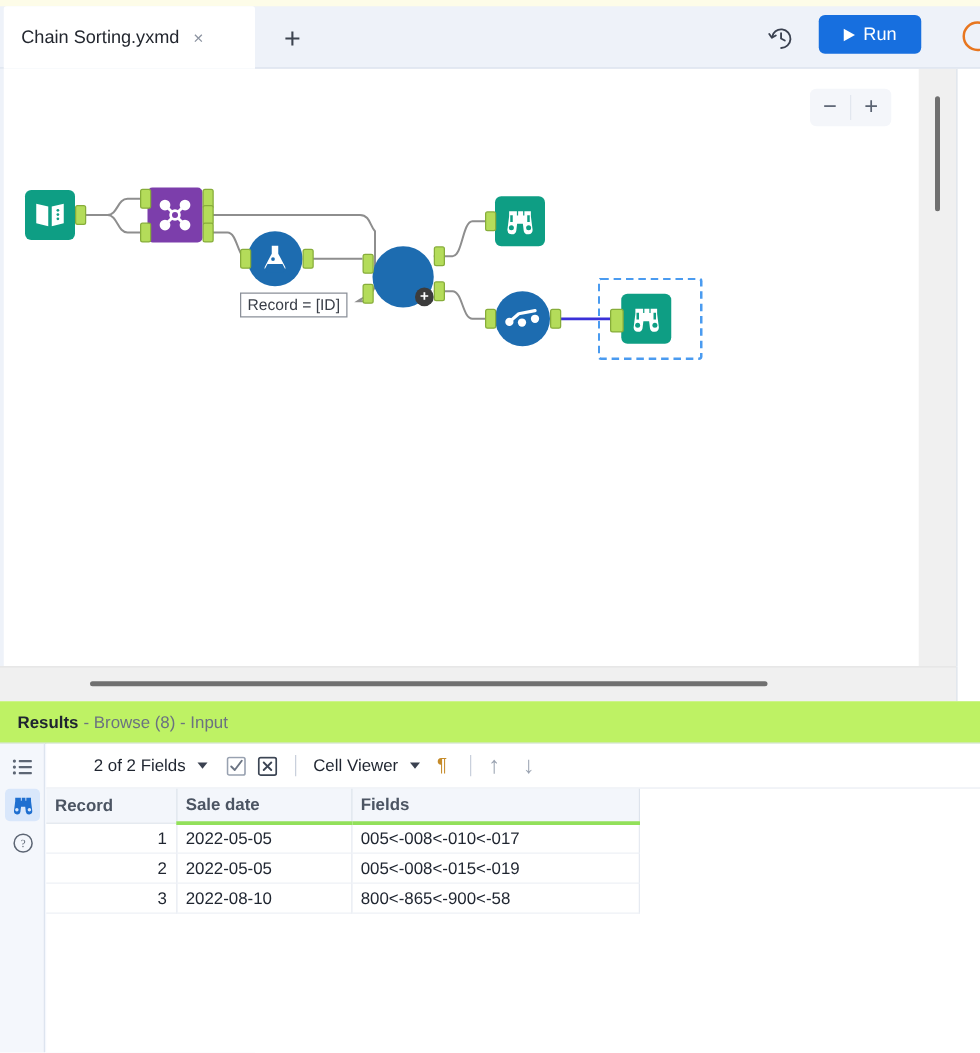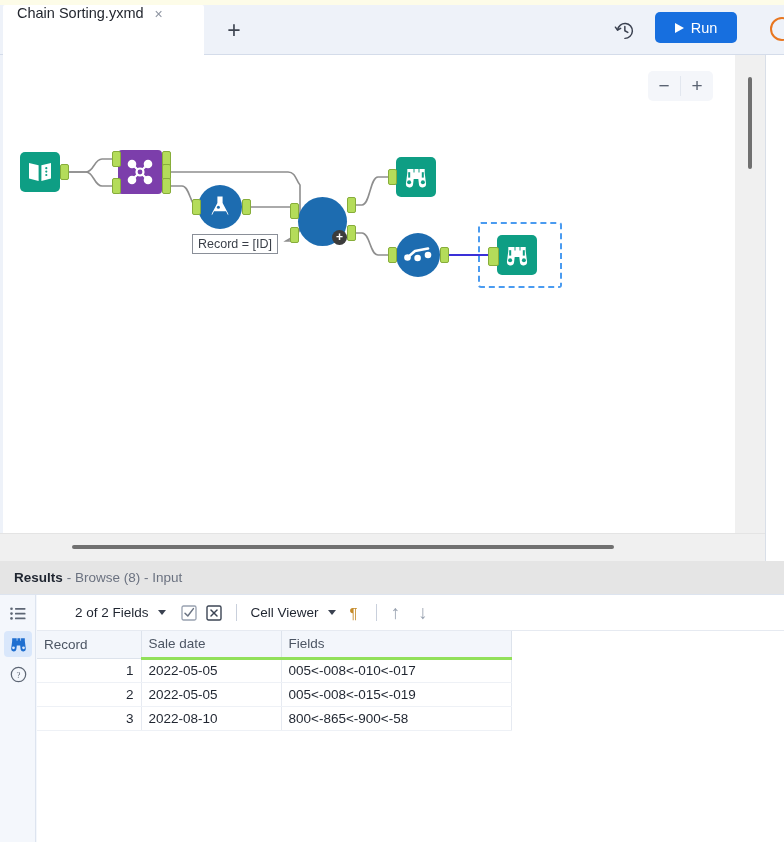--- a/index.html
+++ b/index.html
@@ -17,21 +17,21 @@
     background: #eef2f9;
     border-bottom: 1px solid #d4dcea;
   }
   .topbar-strip {
     position: absolute; left: 0; top: 0; width: 784px; height: 5px;
     background: #fdfce8;
   }
   .tab-active {
     position: absolute; left: 3px; top: 5px; width: 201px; height: 50px;
     background: #ffffff;
-    display: flex; padding: 0 10px 0 14px;
+    display: flex; align-items: center; padding: 0 10px 0 14px;
     border-top-left-radius: 2px; border-top-right-radius: 2px;
   }
   .tab-label {
     font-size: 14.5px; color: #23272f; white-space: nowrap;
   }
   .tab-close {
     margin-left: 8px; font-size: 14px; color: #8d94a1; cursor: pointer;
     line-height: 1; padding: 2px 3px;
   }
   .tab-new {
@@ -139,21 +139,21 @@
   }
 
   
   .results {
     position: absolute; left: 0; top: 561px; width: 784px; height: 281px;
     background: #f4f7fc;
   }
   .results-title {
     position: absolute; left: 0; top: 0; width: 784px; height: 34px;
     display: flex; align-items: center; padding-left: 14px;
-    border-bottom: 1px solid #dde4ef; background: #e5e5e5;
+    border-bottom: 1px solid #dde4ef; background: #bef264;
   }
   .rt-bold { font-size: 13.5px; color: #1f2530; font-weight: bold; }
   .rt-sub { font-size: 13.5px; color: #6b7280; margin-left: 4px; }
 
   .rail {
     position: absolute; left: 0; top: 34px; width: 36px; height: 247px;
     background: #f4f7fc; border-right: 1px solid #dde4ef;
   }
   .rail-btn {
     position: absolute; left: 4px; width: 28px; height: 26px;
@@ -176,21 +176,21 @@
   .tb-divider { width: 1px; height: 17px; background: #c9d0dc; margin: 0 5px; }
   .tb-icon-btn { display: flex; align-items: center; justify-content: center; cursor: pointer; }
 
   .grid-area {
     position: absolute; left: 37px; top: 70px; width: 747px; height: 211px;
     background: #ffffff;
   }
   table.datagrid { border-collapse: collapse; table-layout: fixed; }
   table.datagrid th {
     height: 27px; background: #f3f6fb; color: #4c5563;
-    font-size: 13.5px; font-weight: normal; text-align: left;
+    font-size: 13.5px; font-weight: bold; text-align: left;
     padding: 0 7px; border-right: 1px solid #dde3ec;
     border-bottom: 3px solid #92e05a;
   }
   table.datagrid th.nobar { border-bottom: 1px solid #dde3ec; }
   table.datagrid td {
     height: 24px; font-size: 13.5px; color: #1f2530;
     padding: 0 7px; border-right: 1px solid #e6eaf1;
     border-bottom: 1px solid #eef1f6; background: #ffffff;
   }
   td.rec { background: #f3f6fb; text-align: right; color: #1f2530; }

